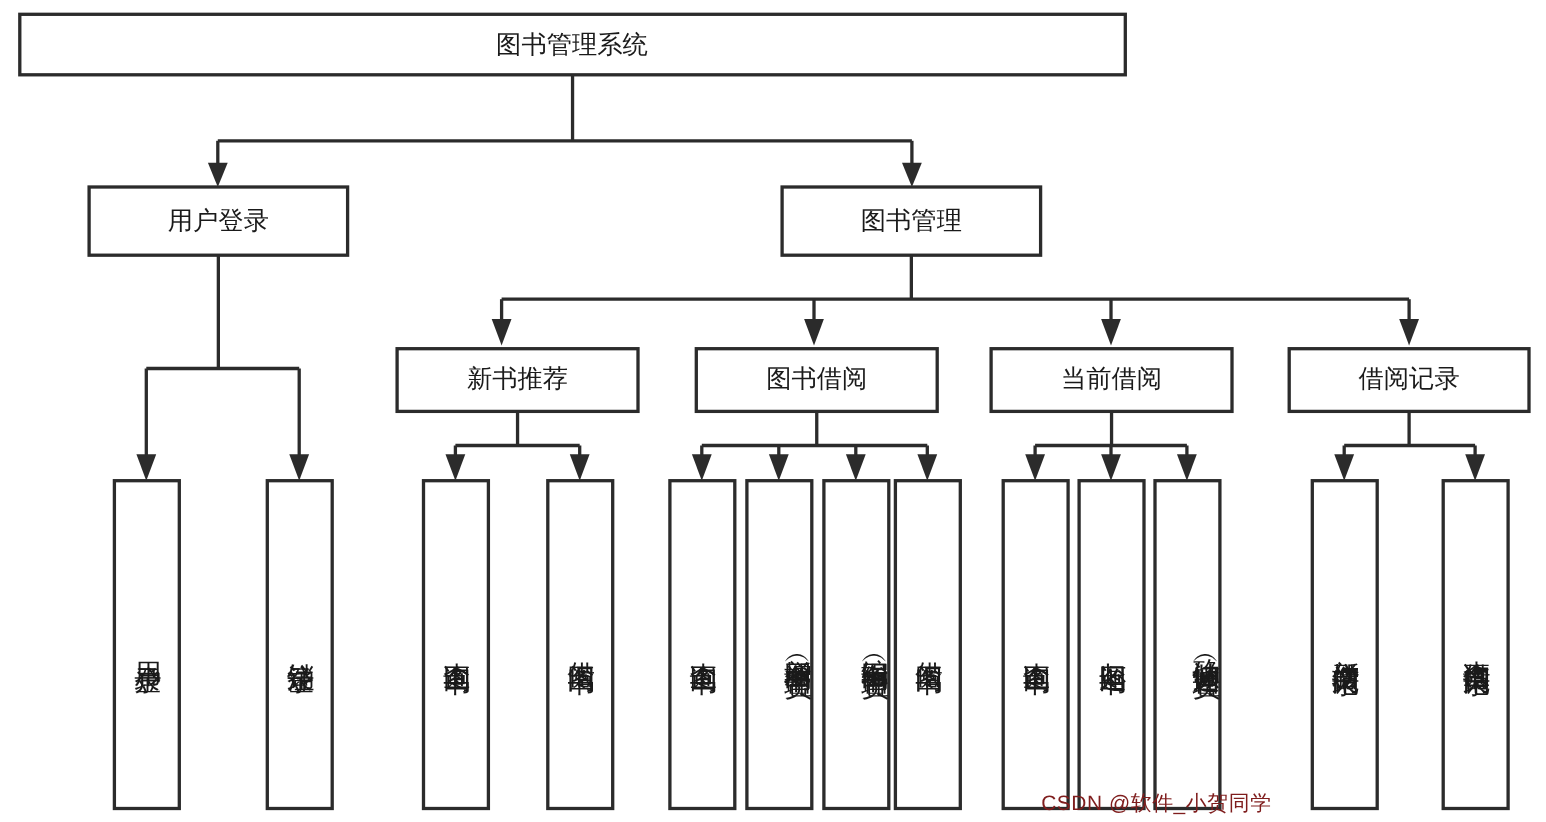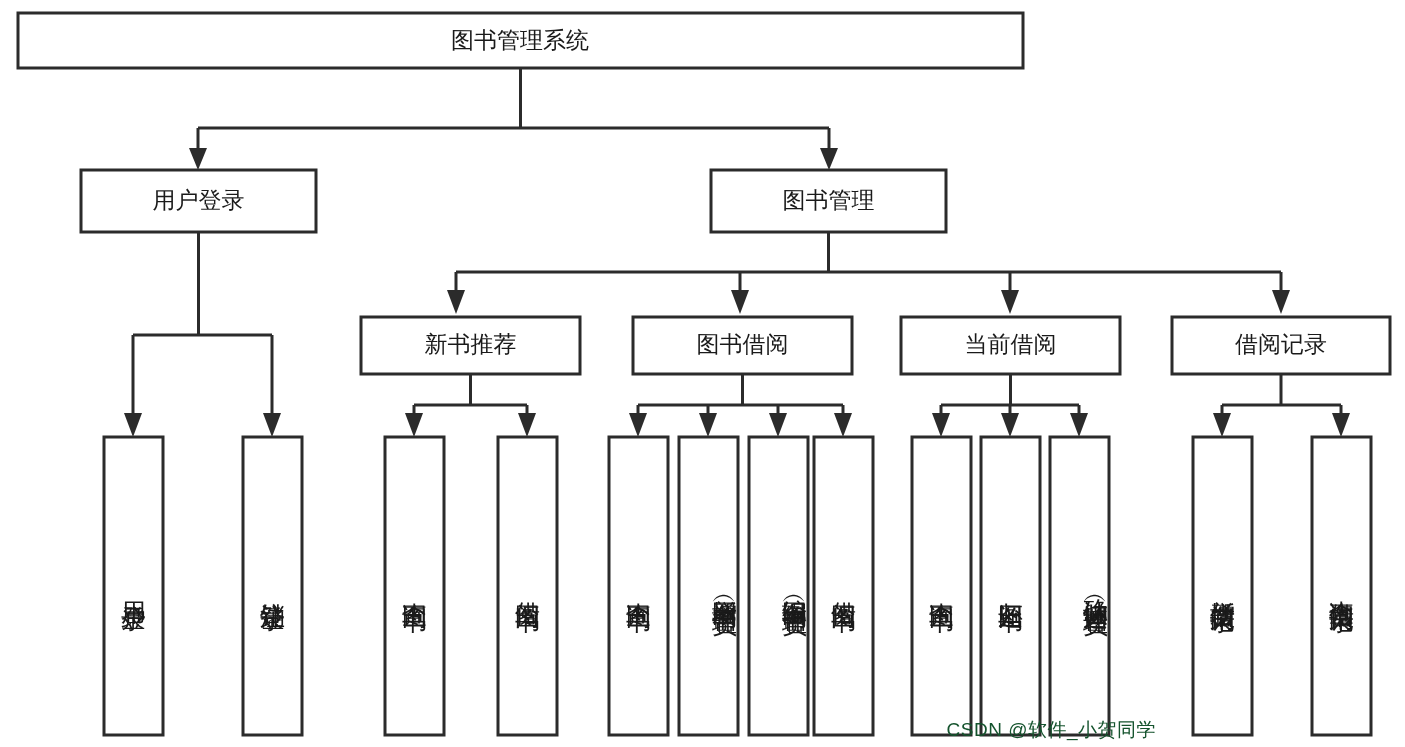--- a/index.html
+++ b/index.html
@@ -63,21 +63,21 @@
     justify-content: center;
     white-space: nowrap;
     pointer-events: none;
   }
   .watermark {
     position: absolute;
     right: 8px;
     bottom: 4px;
     font-family: "Liberation Sans", "DejaVu Sans", sans-serif;
     font-size: 19px;
-    color: #14532d;
+    color: #7f1d1d;
     letter-spacing: 0.5px;
     white-space: nowrap;
   }
 </style>
 </head>
 <body>
 
 <div id="diagram-root">
 
   <svg class="flow" viewBox="0 0 1405 747" xmlns="http://www.w3.org/2000/svg">

